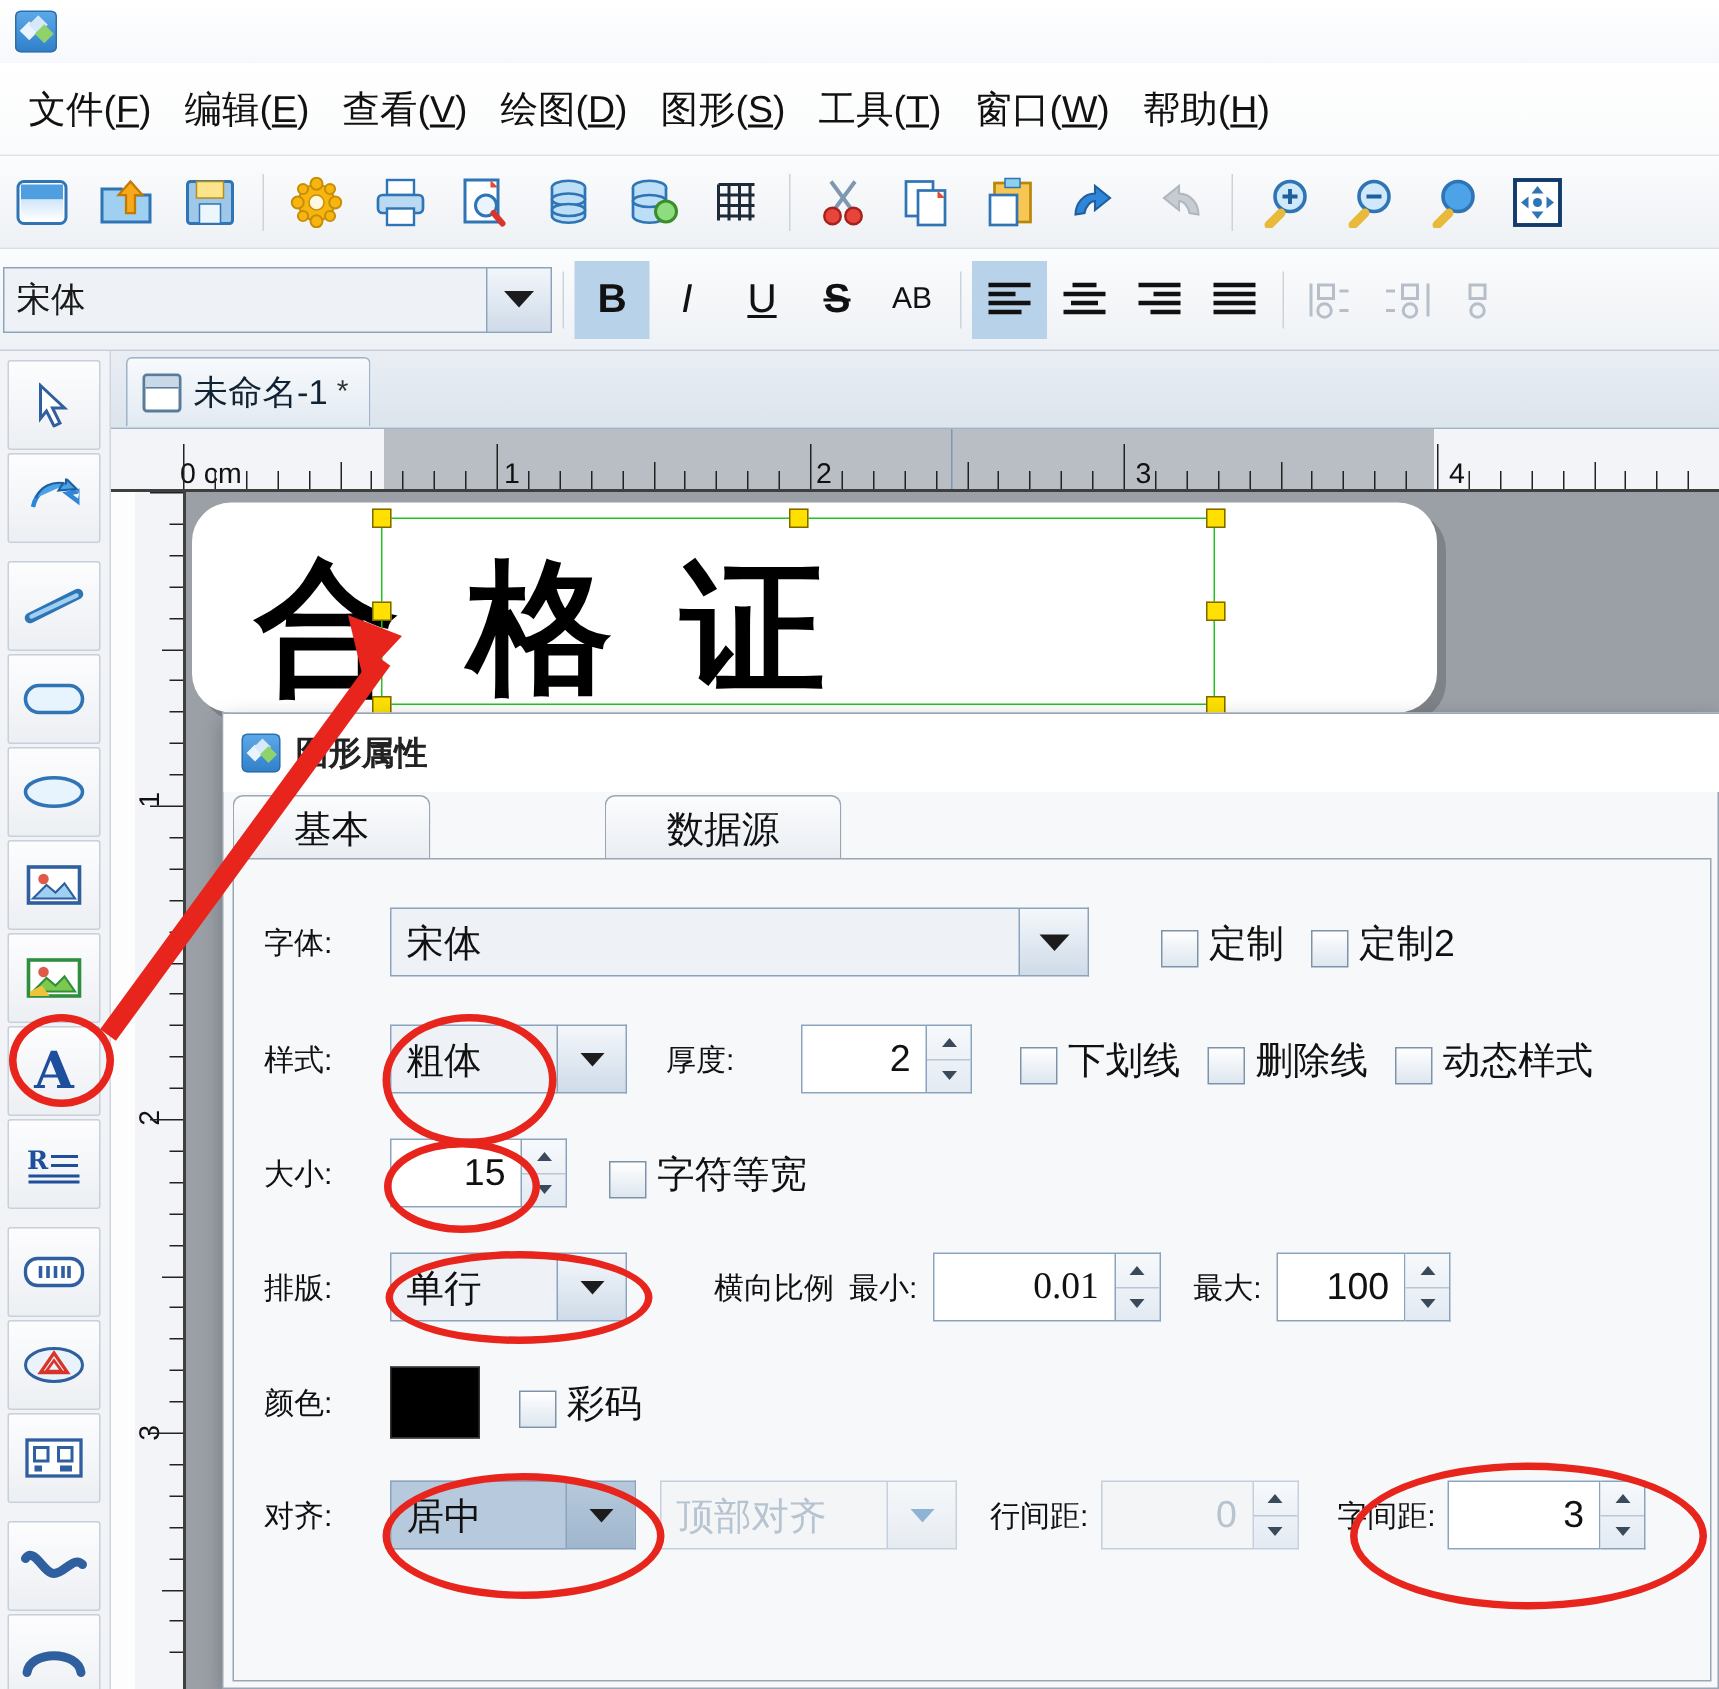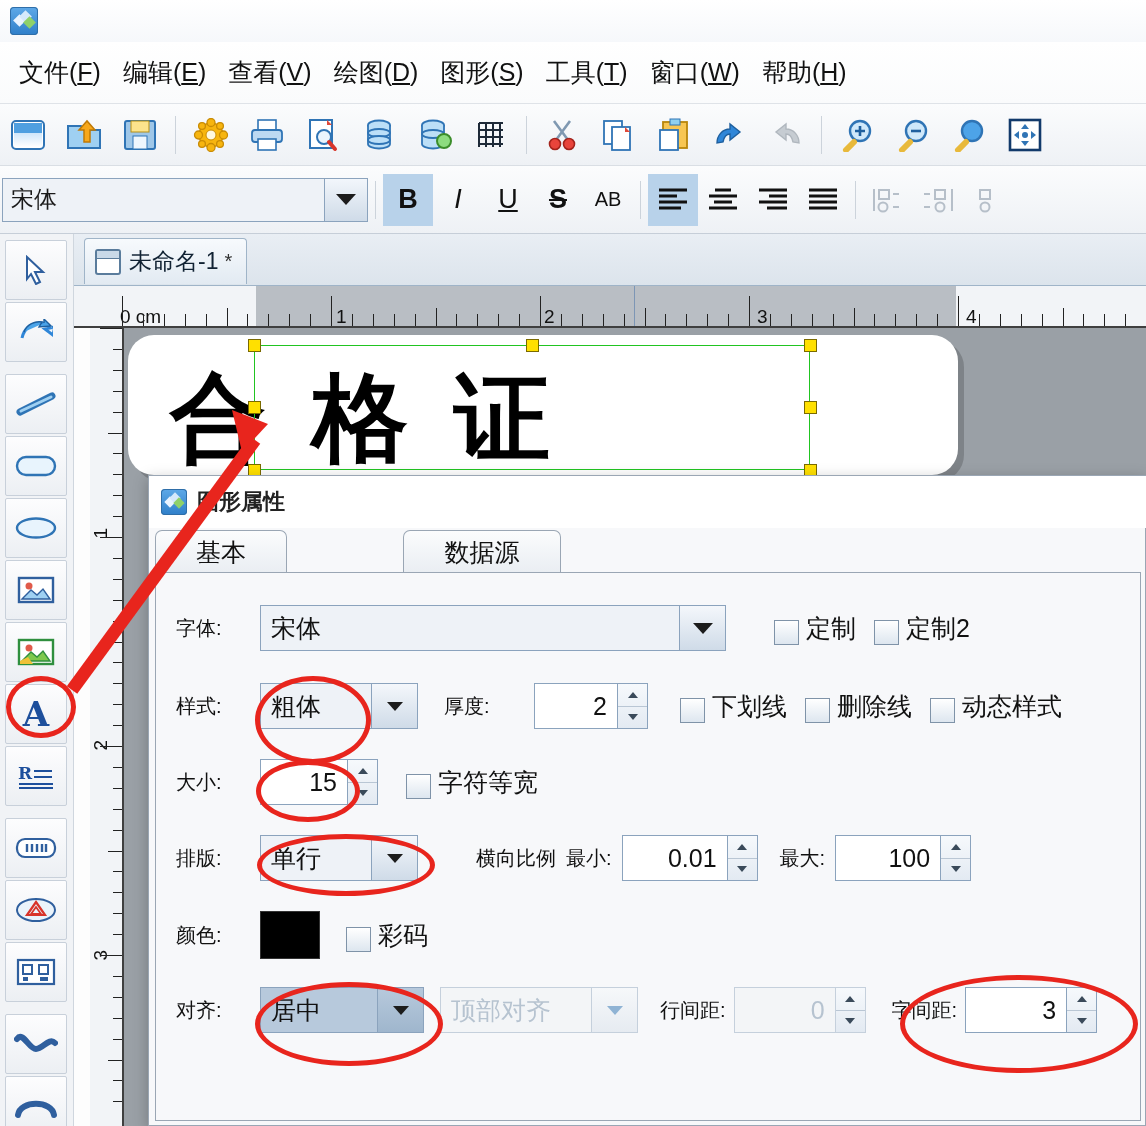--- a/index.html
+++ b/index.html
@@ -849,33 +849,33 @@
         <span class="lbl" style="width:84px;">排版:</span>
         <span class="tfield grey left" style="width:112px;">单行</span>
         <span class="dd-arrow">
             <span class="caret sm"></span>
           </span>
         <span style="width:58px;"></span>
         <span class="lbl">横向比例</span>
         <span style="width:10px;"></span>
         <span class="lbl">最小:</span>
         <span style="width:10px;"></span>
-        <span class="tfield right" style="width:106px;">0.01</span>
+        <span class="tfield right" style="width:122px;font-family:Liberation Serif, serif;">0.01</span>
         <span class="spin">
             <div>
               <span class="mini-up"></span>
             </div>
             <div>
               <span class="mini-dn"></span>
             </div>
           </span>
         <span style="width:22px;"></span>
         <span class="lbl">最大:</span>
         <span style="width:10px;"></span>
-        <span class="tfield right" style="width:106px;">100</span>
+        <span class="tfield right" style="width:86px;">100</span>
         <span class="spin">
             <div>
               <span class="mini-up"></span>
             </div>
             <div>
               <span class="mini-dn"></span>
             </div>
           </span>
       </div>
 

